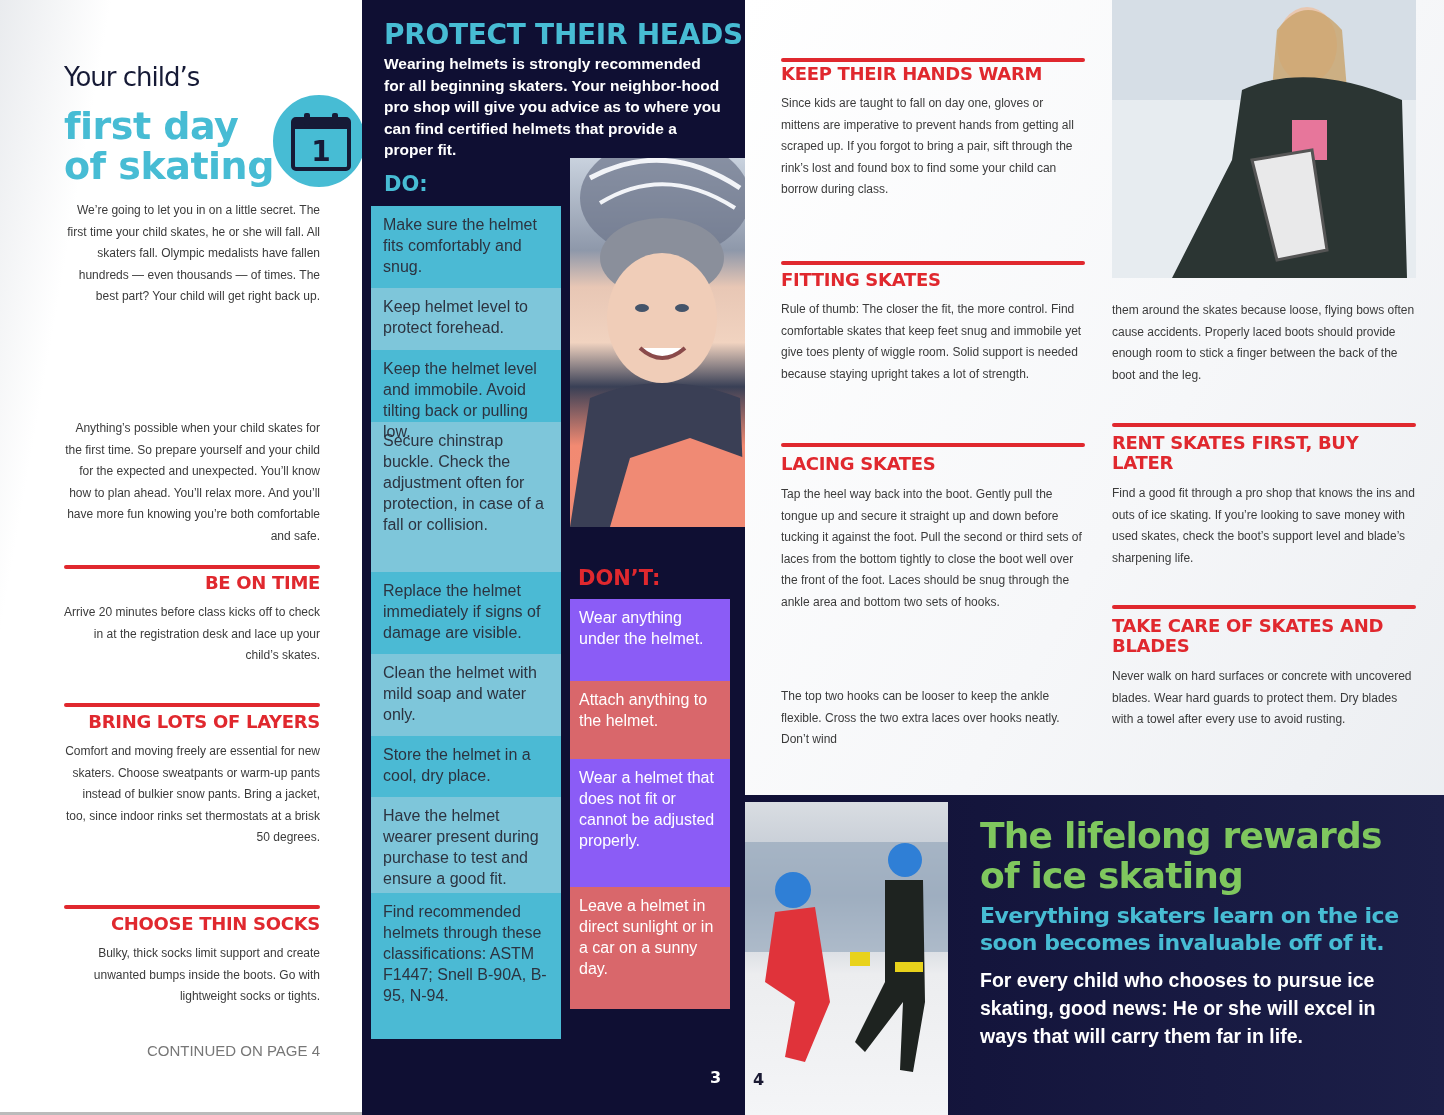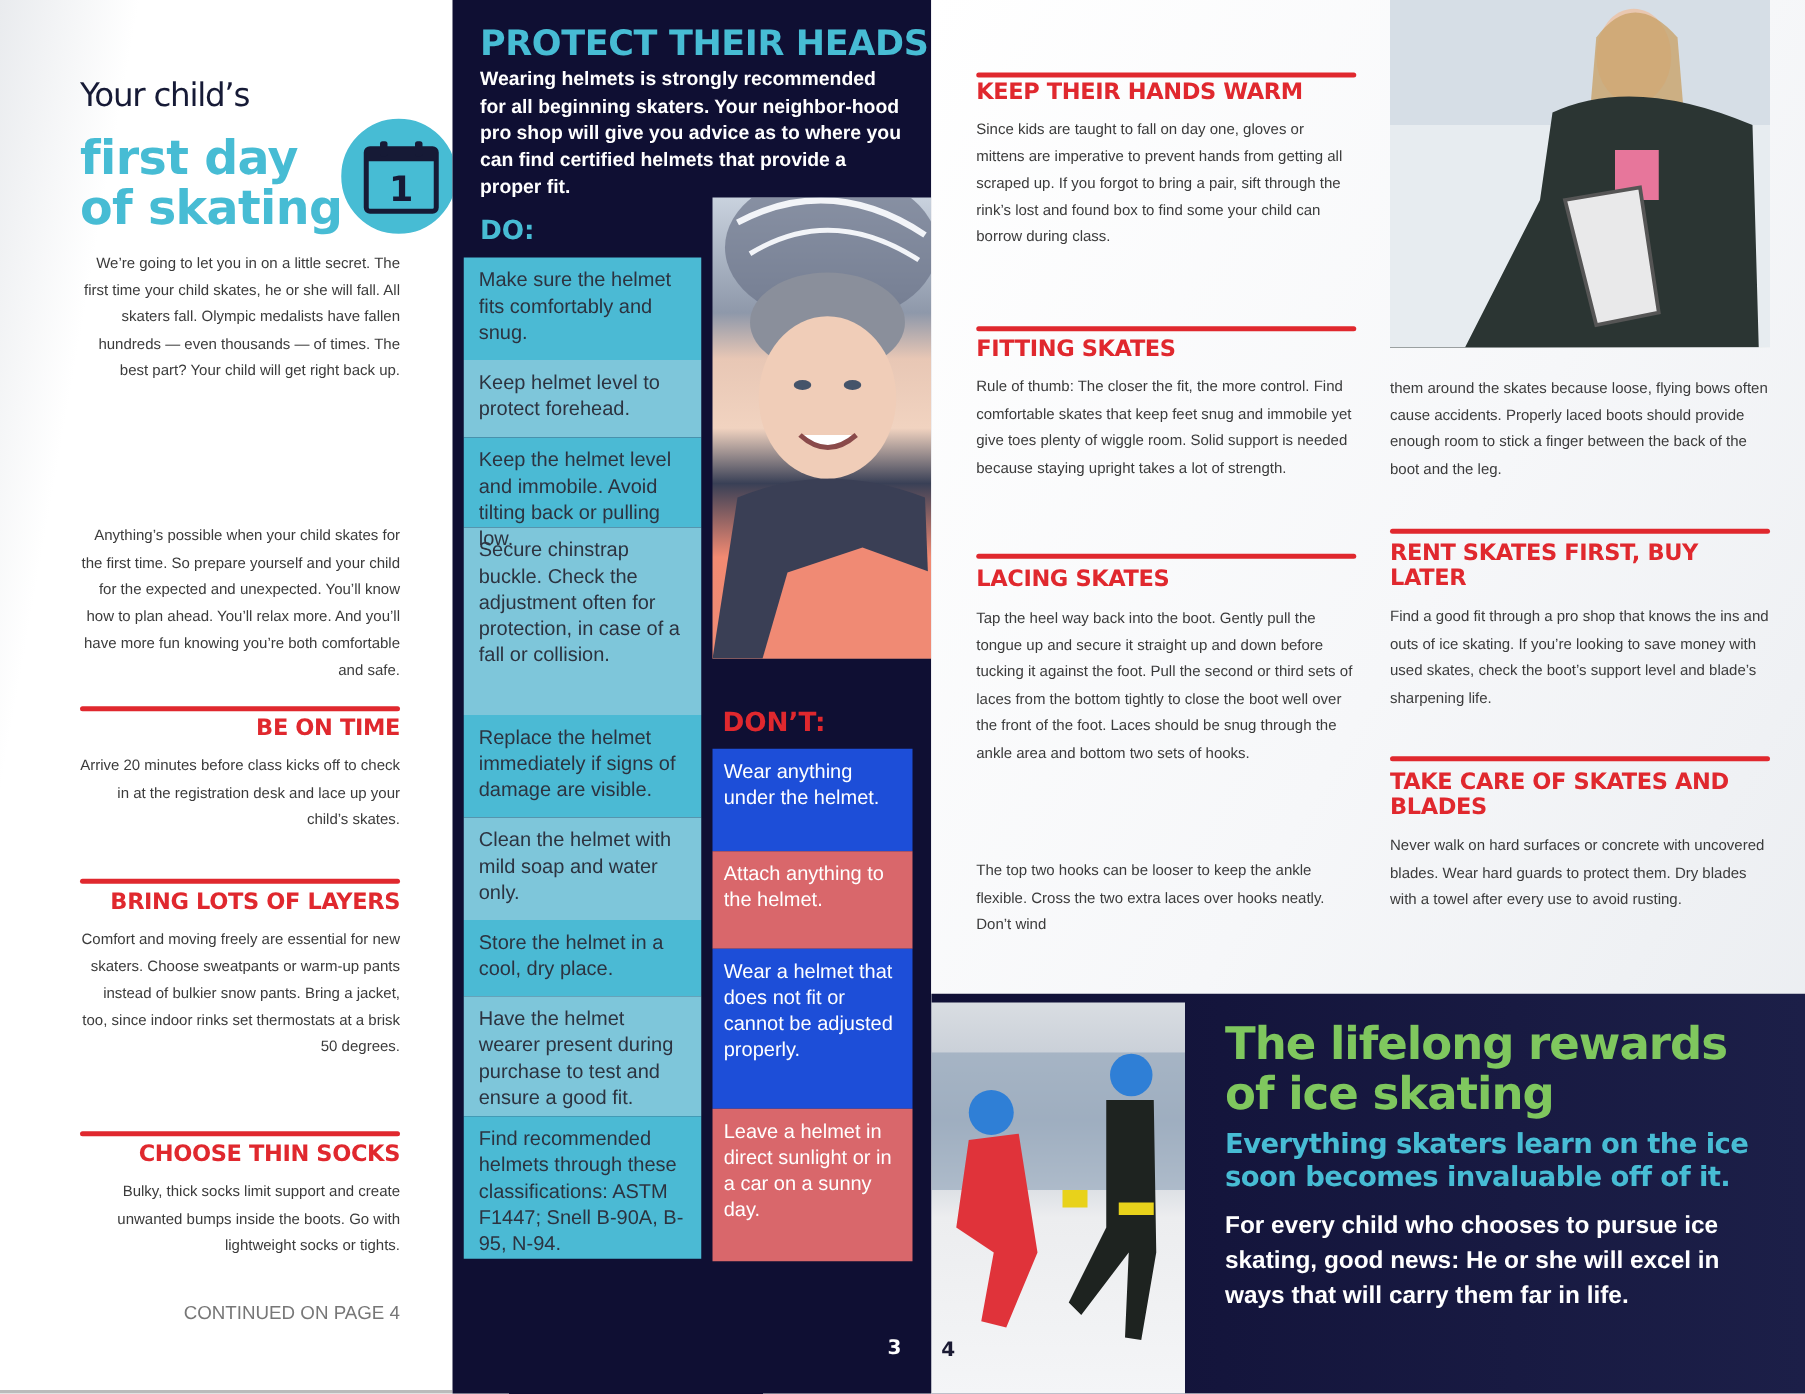--- a/index.html
+++ b/index.html
@@ -27,21 +27,21 @@
   .mid-title { position: absolute; left: 22px; top: 18px; font-family: "DejaVu Sans", sans-serif; font-weight: bold; color: #47bcd4; font-size: 28px; letter-spacing: -0.3px; }
   .mid-intro { position: absolute; left: 22px; top: 53px; width: 340px; color: #ffffff; font-weight: bold; font-size: 15.5px; line-height: 21.5px; }
   .do-label { position: absolute; left: 22px; top: 172px; font-family: "DejaVu Sans", sans-serif; font-weight: bold; color: #47bcd4; font-size: 21px; }
   .dont-label { position: absolute; left: 216px; top: 566px; font-family: "DejaVu Sans", sans-serif; font-weight: bold; color: #e0282e; font-size: 21px; }
   .do-list { position: absolute; left: 9px; top: 206px; width: 190px; }
   .do-item { padding: 8px 10px 8px 12px; font-size: 16px; line-height: 21px; color: #2c3340; }
   .do-item.odd { background: #4bbad4; }
   .do-item.even { background: #7ec6da; }
   .dont-list { position: absolute; left: 208px; top: 599px; width: 160px; }
   .dont-item { padding: 8px 10px 8px 9px; font-size: 16px; line-height: 21px; color: #ffffff; }
-  .dont-item.odd { background: #1d4ed8; }
+  .dont-item.odd { background: #8b5cf6; }
   .dont-item.even { background: #d9676b; }
   .photo-kid { position: absolute; left: 208px; top: 158px; width: 175px; height: 369px; overflow: hidden;
                background: linear-gradient(180deg, #c9d2de 0%, #8e98aa 25%, #e8c7b5 35%, #f1d3c0 50%, #394056 62%, #f28a72 78%, #ee8b74 100%); }
   .page-num-3 { position: absolute; left: 348px; top: 1068px; color: #fff; font-weight: bold; font-size: 16px; font-family: "DejaVu Sans", sans-serif; }
 
   
   #right-page { left: 745px; width: 699px; background: linear-gradient(120deg, #ffffff 0%, #f6f7f9 50%, #e8ebef 100%); }
   .col-a { position: absolute; left: 36px; width: 304px; }
   .col-b { position: absolute; left: 367px; width: 304px; }
   .photo-woman { position: absolute; left: 367px; top: 0; width: 304px; height: 278px; overflow: hidden;
@@ -116,21 +116,21 @@
 
   <div class="do-list">
     <div class="do-item odd" style="height:82px;">Make sure the helmet fits comfortably and snug.</div>
     <div class="do-item even" style="height:62px;">Keep helmet level to protect forehead.</div>
     <div class="do-item odd" style="height:72px;">Keep the helmet level and immobile. Avoid tilting back or pulling low.</div>
     <div class="do-item even" style="height:150px;">Secure chinstrap buckle. Check the adjustment often for protection, in case of a fall or collision.</div>
     <div class="do-item odd" style="height:82px;">Replace the helmet immediately if signs of damage are visible.</div>
     <div class="do-item even" style="height:82px;">Clean the helmet with mild soap and water only.</div>
     <div class="do-item odd" style="height:61px;">Store the helmet in a cool, dry place.</div>
     <div class="do-item even" style="height:96px;">Have the helmet wearer present during purchase to test and ensure a good fit.</div>
-    <div class="do-item odd" style="height:114px;">Find recommended helmets through these classifications: ASTM F1447; Snell B-90A, B-95, N-94.</div>
+    <div class="do-item odd" style="height:146px;">Find recommended helmets through these classifications: ASTM F1447; Snell B-90A, B-95, N-94.</div>
   </div>
 
   <div class="dont-label">DON’T:</div>
   <div class="dont-list">
     <div class="dont-item odd" style="height:82px;">Wear anything under the helmet.</div>
     <div class="dont-item even" style="height:78px;">Attach anything to the helmet.</div>
     <div class="dont-item odd" style="height:128px;">Wear a helmet that does not fit or cannot be adjusted properly.</div>
     <div class="dont-item even" style="height:122px;">Leave a helmet in direct sunlight or in a car on a sunny day.</div>
   </div>
 

